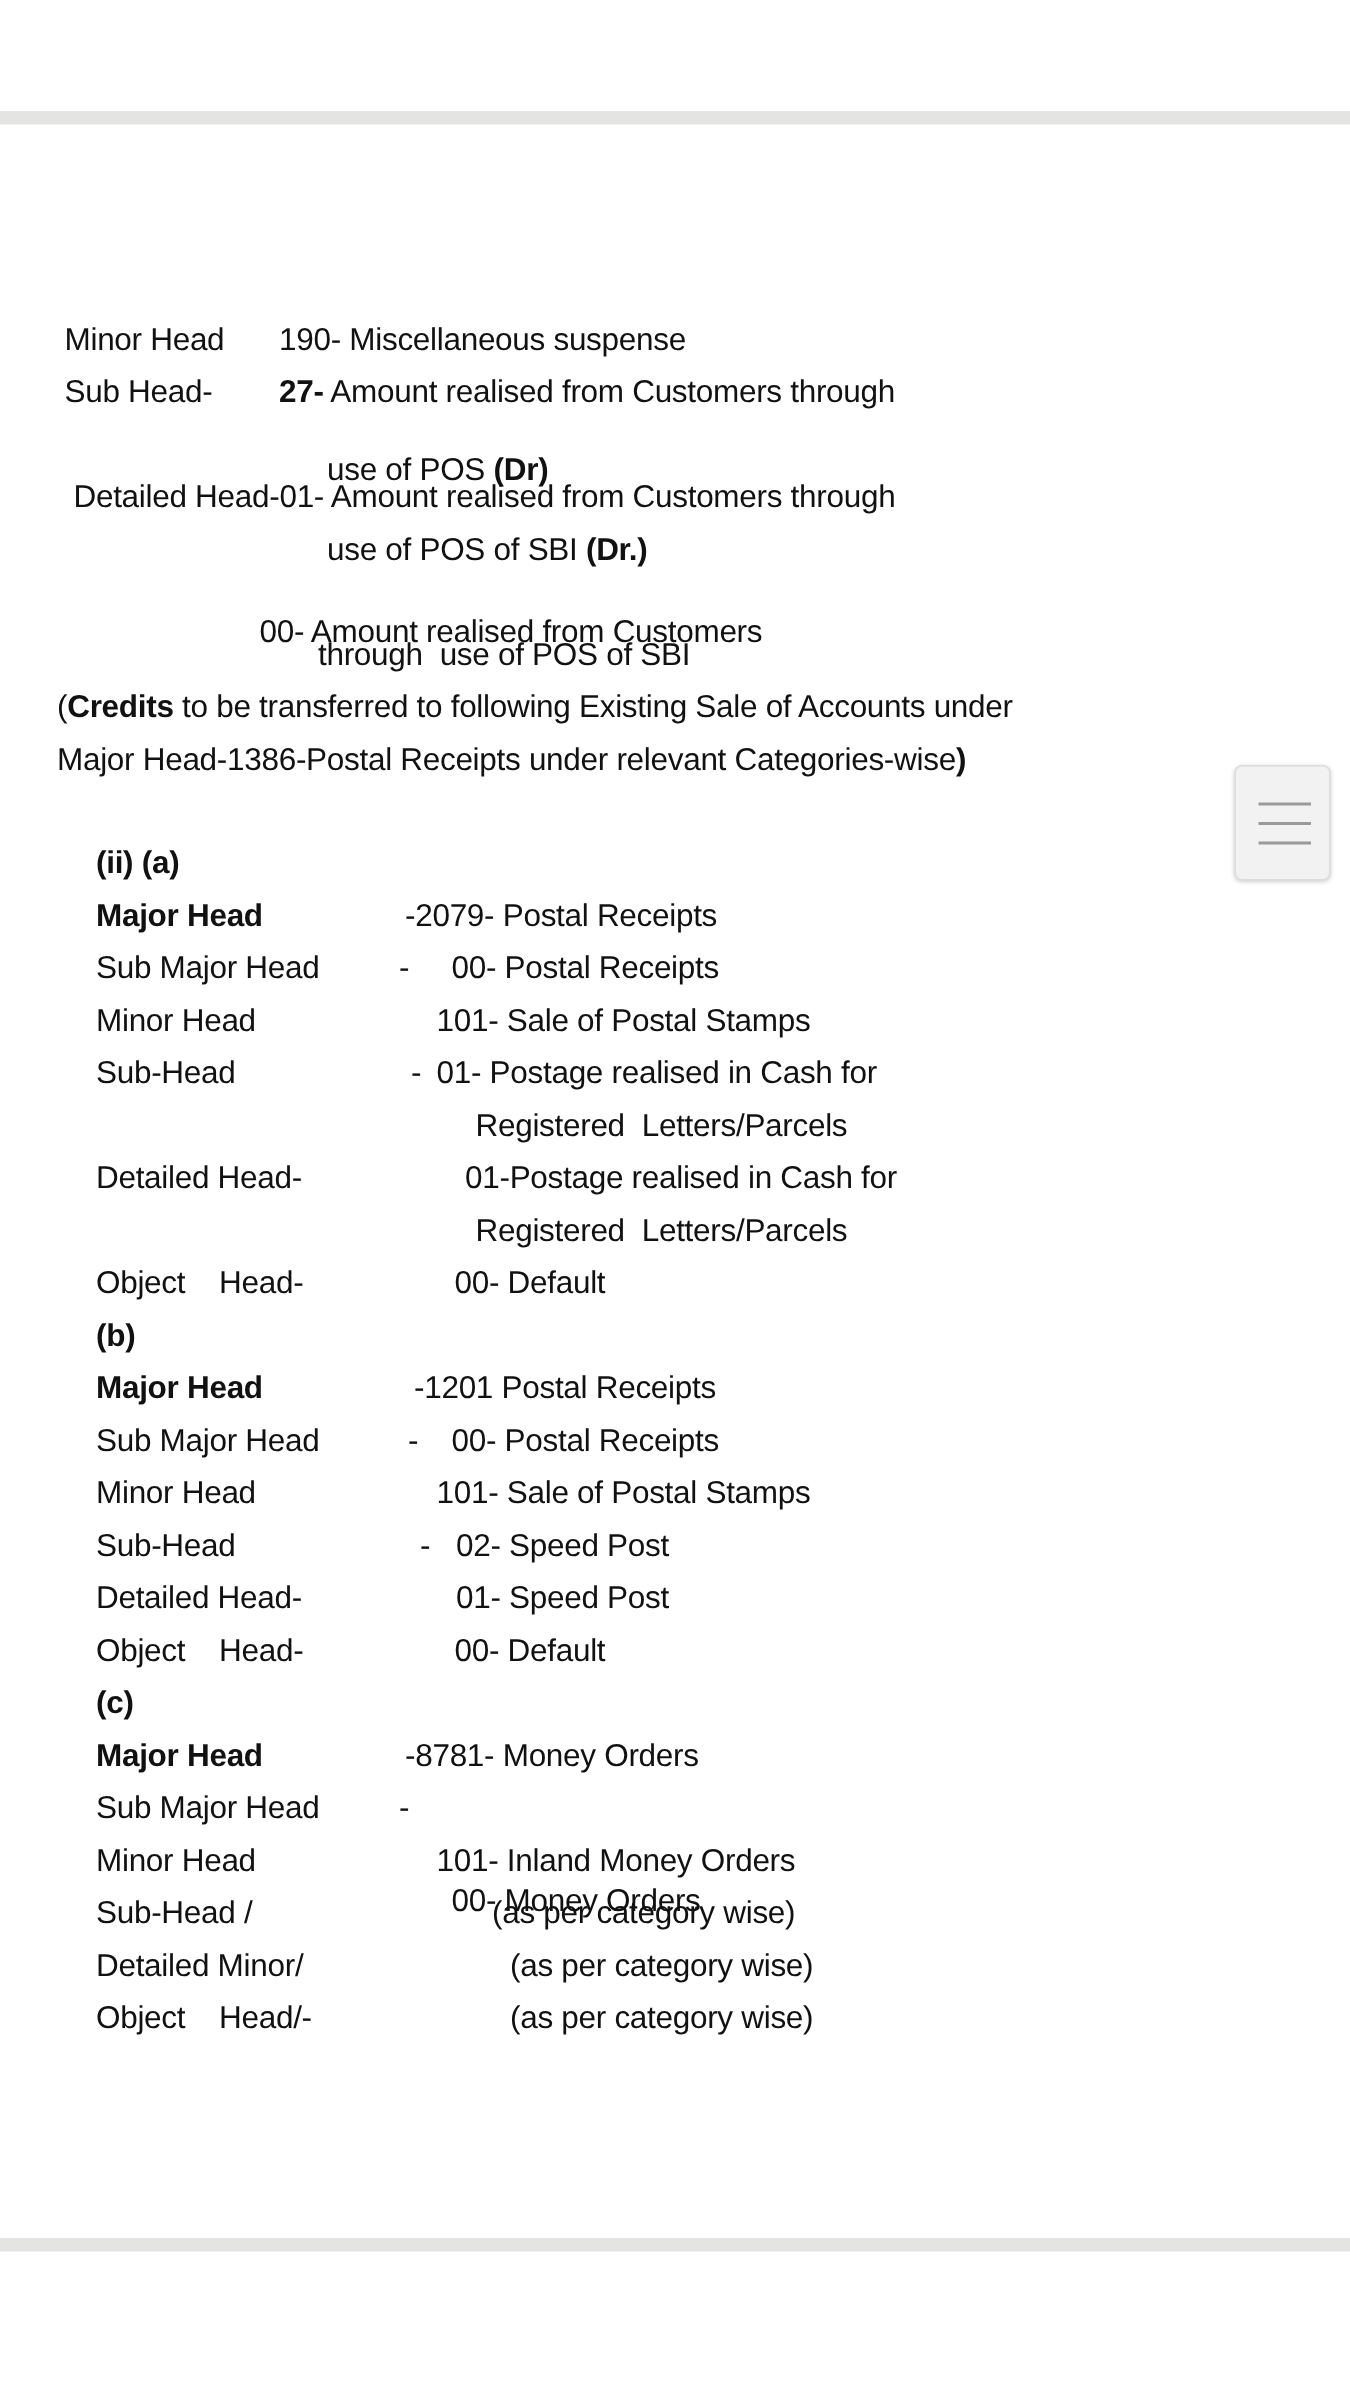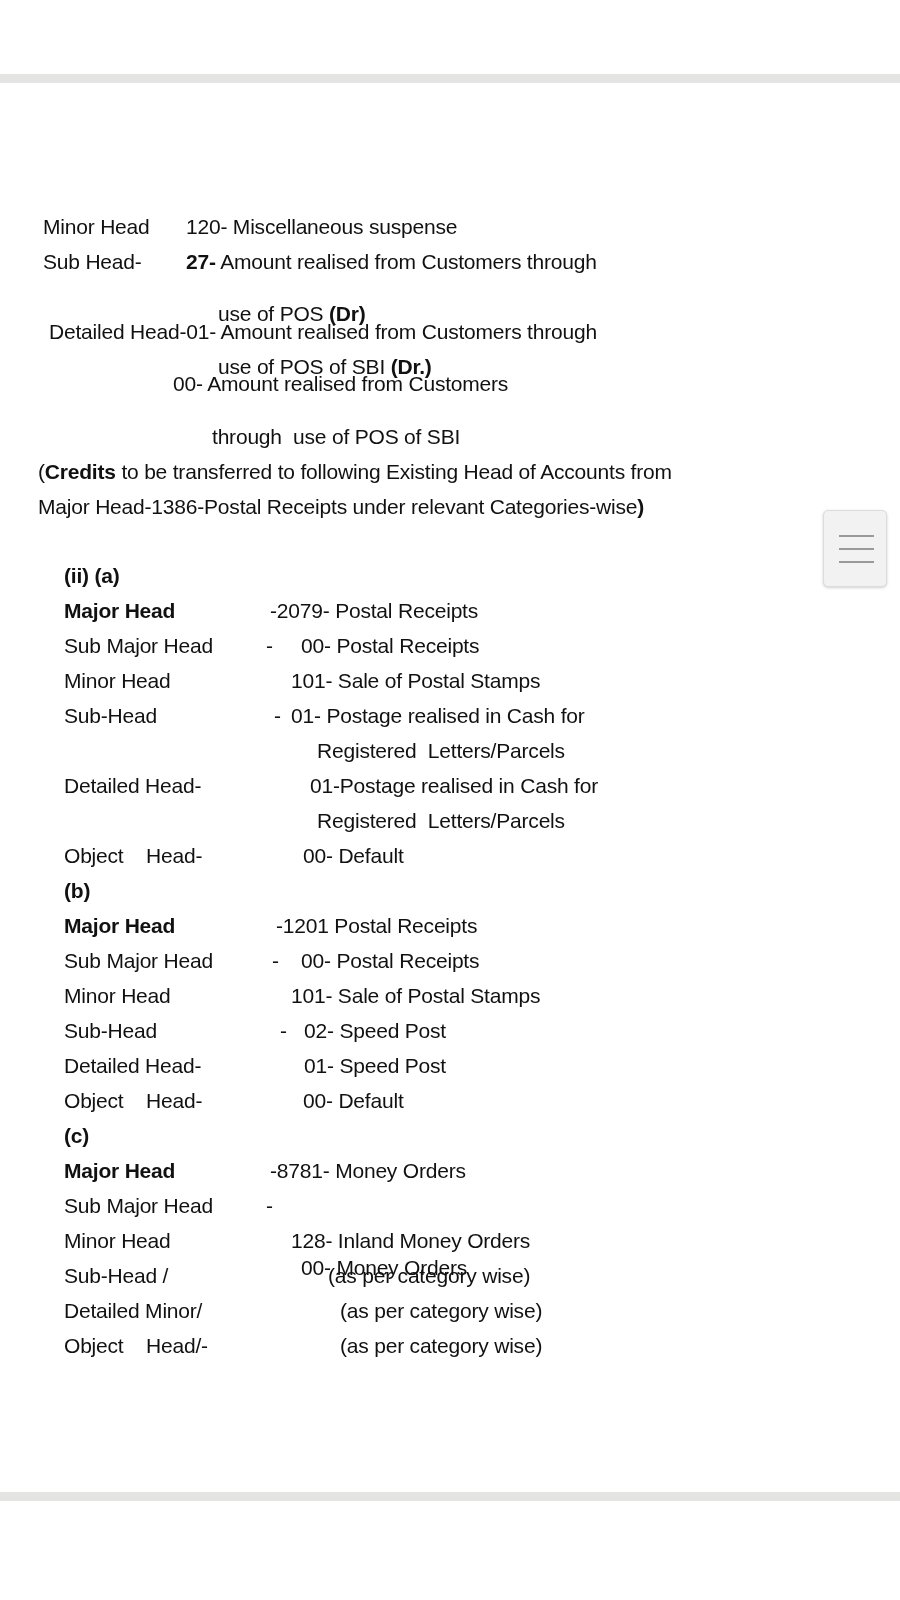--- a/index.html
+++ b/index.html
@@ -19,33 +19,33 @@
       box-shadow: 0 1px 3px rgba(0,0,0,0.18); cursor: pointer;
     }
     .menu-btn span { position: absolute; left: 15px; width: 35px; height: 2px; background: #9a9a9a; }
   </style>
 </head>
 <body>
 
 <div class="divider top"></div>
 
 <div class="t" style="left:43px;top:215px">Minor Head</div>
-<div class="t" style="left:186px;top:215px">120- Miscellaneous suspense</div>
+<div class="t" style="left:186px;top:215px">190- Miscellaneous suspense</div>
 
 <div class="t" style="left:43px;top:250px">Sub Head-</div>
 <div class="t" style="left:186px;top:250px"><span class="b">27-</span><span> Amount realised from Customers through</span></div>
 <div class="t" style="left:218px;top:302px"><span>use of POS </span><span class="b">(Dr)</span></div>
 
 <div class="t" style="left:49px;top:320px">Detailed Head-01- Amount realised from Customers through</div>
 <div class="t" style="left:218px;top:355px"><span>use of POS of SBI </span><span class="b">(Dr.)</span></div>
 
-<div class="t" style="left:173px;top:372px">00- Amount realised from Customers</div>
+<div class="t" style="left:173px;top:410px">00- Amount realised from Customers</div>
 <div class="t" style="left:212px;top:425px">through  use of POS of SBI</div>
 
-<div class="t" style="left:38px;top:460px"><span>(</span><span class="b">Credits</span><span> to be transferred to following Existing Head of Accounts from</span></div>
+<div class="t" style="left:38px;top:460px"><span>(</span><span class="b">Credits</span><span> to be transferred to following Existing Sale of Accounts under</span></div>
 <div class="t" style="left:38px;top:495px"><span>Major Head-1386-Postal Receipts under relevant Categories-wise</span><span class="b">)</span></div>
 
 <div class="t b" style="left:64px;top:564px">(ii) (a)</div>
 <div class="t b" style="left:64px;top:599px">Major Head</div>
 <div class="t" style="left:270px;top:599px">-2079- Postal Receipts</div>
 <div class="t" style="left:64px;top:634px">Sub Major Head</div>
 <div class="t" style="left:266px;top:634px">-</div>
 <div class="t" style="left:301px;top:634px">00- Postal Receipts</div>
 <div class="t" style="left:64px;top:669px">Minor Head</div>
 <div class="t" style="left:291px;top:669px">101- Sale of Postal Stamps</div>
@@ -75,21 +75,21 @@
 <div class="t" style="left:64px;top:1089px">Object    Head-</div>
 <div class="t" style="left:303px;top:1089px">00- Default</div>
 
 <div class="t b" style="left:64px;top:1124px">(c)</div>
 <div class="t b" style="left:64px;top:1159px">Major Head</div>
 <div class="t" style="left:270px;top:1159px">-8781- Money Orders</div>
 <div class="t" style="left:64px;top:1194px">Sub Major Head</div>
 <div class="t" style="left:266px;top:1194px">-</div>
 <div class="t" style="left:301px;top:1256px">00- Money Orders</div>
 <div class="t" style="left:64px;top:1229px">Minor Head</div>
-<div class="t" style="left:291px;top:1229px">128- Inland Money Orders</div>
+<div class="t" style="left:291px;top:1229px">101- Inland Money Orders</div>
 <div class="t" style="left:64px;top:1264px">Sub-Head /</div>
 <div class="t" style="left:328px;top:1264px">(as per category wise)</div>
 <div class="t" style="left:64px;top:1299px">Detailed Minor/</div>
 <div class="t" style="left:340px;top:1299px">(as per category wise)</div>
 <div class="t" style="left:64px;top:1334px">Object    Head/-</div>
 <div class="t" style="left:340px;top:1334px">(as per category wise)</div>
 
 <div class="menu-btn">
   <div>
     <span style="top:24px"></span>

